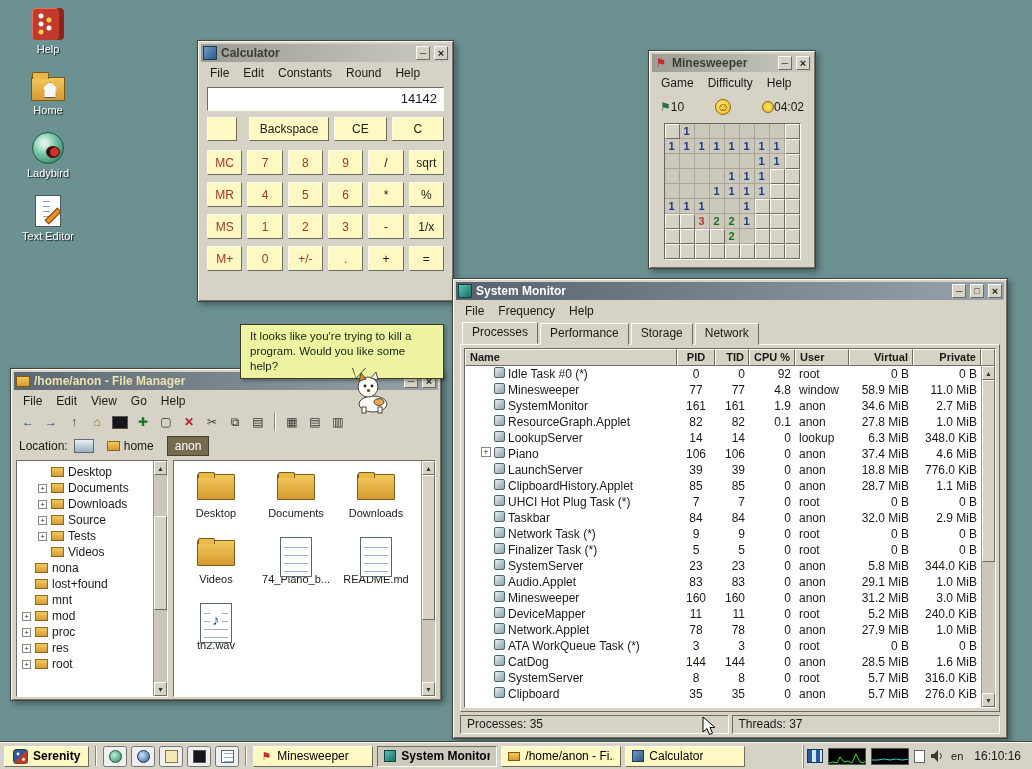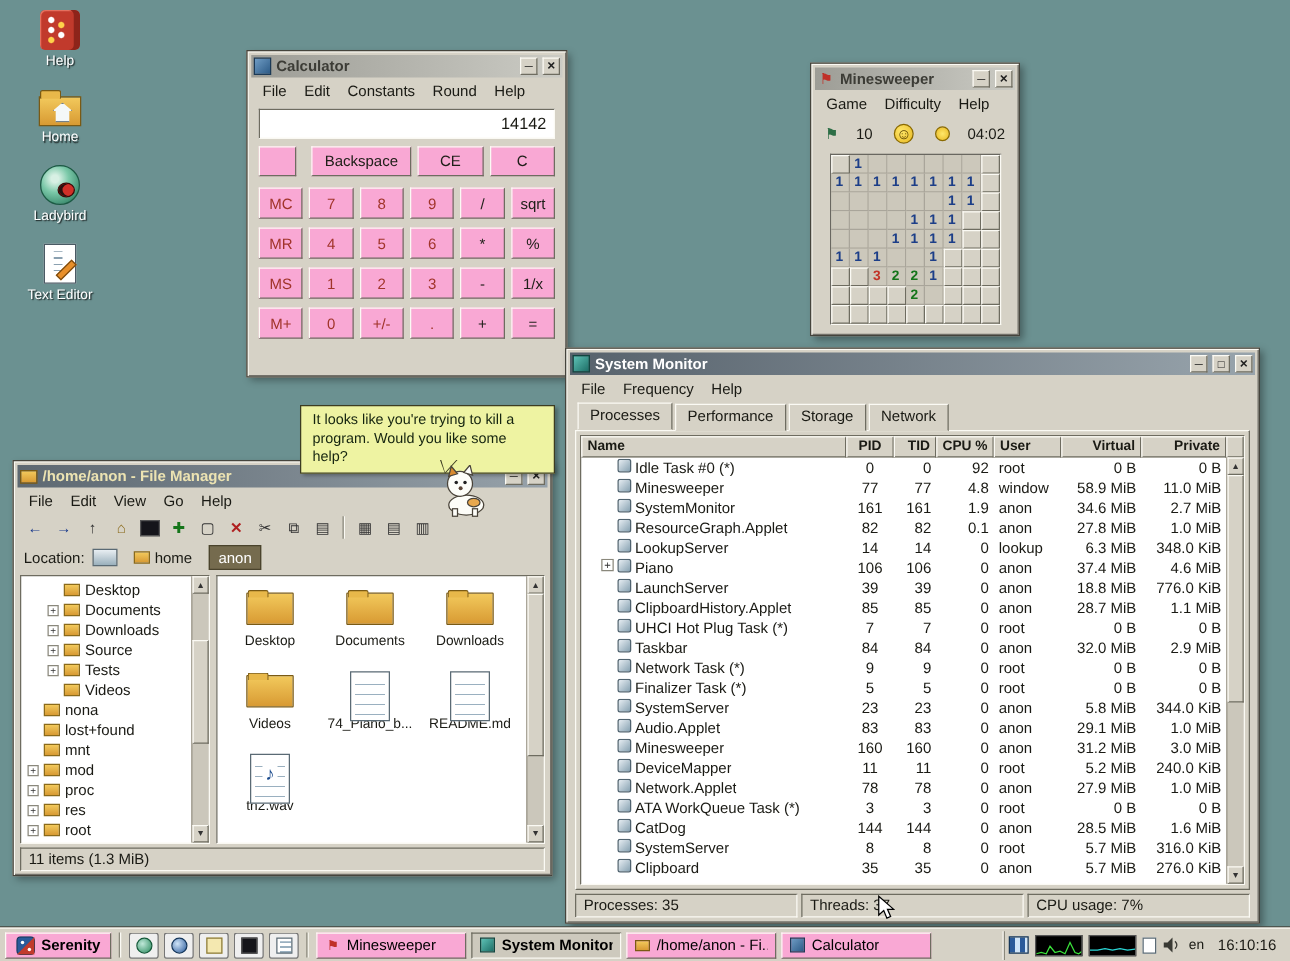--- a/index.html
+++ b/index.html
@@ -1,20 +1,20 @@
 <!DOCTYPE html>
 <html><head>
 <meta charset="utf-8">
 <style>
   *{margin:0;padding:0;box-sizing:border-box;font-family:"Liberation Sans",sans-serif;}
   html,body{width:1032px;height:769px;overflow:hidden;}
   body{position:relative;background:#6b9191;font-size:12px;color:#1a1a14;}
 
   
-  .raised{background:#f9a8d4;border:1px solid;border-color:#fbfaf4 #6e6c60 #6e6c60 #fbfaf4;}
+  .raised{background:#fef9c3;border:1px solid;border-color:#fbfaf4 #6e6c60 #6e6c60 #fbfaf4;}
   .sunken{background:#fff;border:1px solid;border-color:#6e6c60 #fbfaf4 #fbfaf4 #6e6c60;}
   .seg{background:#d6d2c6;border:1px solid;border-color:#6e6c60 #fbfaf4 #fbfaf4 #6e6c60;padding:1px 6px;font-size:12px;height:19px;line-height:15px;white-space:nowrap;overflow:hidden;}
 
   
   .win{position:absolute;background:#d6d2c6;border:1px solid #45443c;
        box-shadow:inset 1px 1px 0 #fbfaf4,inset -1px -1px 0 #73716a,3px 3px 6px rgba(0,0,0,.35);
        padding:3px;display:flex;flex-direction:column;}
   .titlebar{height:18px;display:flex;align-items:center;gap:4px;padding:0 2px;flex:none;margin-bottom:1px;}
   .titlebar .title{flex:1;font-weight:bold;font-size:12px;white-space:nowrap;overflow:hidden;}
   .tb-active{background:linear-gradient(90deg,#57626c,#98a4ac);color:#fff;}
@@ -39,21 +39,21 @@
   .calc-tbtn{height:24px;flex:1;font-size:12px;color:#20201a;}
   .calc-tbtn:first-child{flex:1.55;}
   .calc-grid{margin:9px 6px 0;display:grid;grid-template-columns:repeat(6,1fr);gap:7px 5px;}
   .calc-key{height:25px;font-size:12px;}
   .calc-key.c-r{color:#a1342a;}
   .calc-key.c-k{color:#20201a;}
 
   
   #mine{left:648px;top:50px;width:168px;height:219px;z-index:10;}
   .mine-status{display:flex;align-items:center;justify-content:space-between;padding:4px 8px 5px;}
-  .mine-flags,.mine-time{display:flex;align-items:center;gap:14px;font-size:12px;}
+  .mine-flags,.mine-time{display:flex;align-items:center;gap:0;font-size:12px;}
   .flag-icon::before{content:"⚑";color:#2d6e46;font-size:12px;}
   .clock-icon{width:12px;height:12px;border-radius:50%;background:radial-gradient(#ffe76a,#e8b820);border:1px solid #8a6a00;}
   .smiley{width:24px;height:22px;display:grid;place-items:center;}
   .smiley-face{width:16px;height:16px;border-radius:50%;background:radial-gradient(circle at 5px 5px,#ffe76a,#e8b820);border:1px solid #8a6a00;color:#5a4200;font-size:12px;line-height:14px;text-align:center;}
   .mine-grid{width:137px;margin:0 auto;display:grid;grid-template-columns:repeat(9,15px);grid-auto-rows:15px;border:1px solid;border-color:#696760 #fbfaf4 #fbfaf4 #696760;background:#ccc8bb;}
   .cell{width:15px;height:15px;display:grid;place-items:center;font-size:11px;font-weight:bold;background:#ccc8bb;border-right:1px solid #a9a59a;border-bottom:1px solid #a9a59a;color:#333;}
   .cell.c-u{background:#d6d2c6;border:1px solid;border-color:#fbfaf4 #6e6c60 #6e6c60 #fbfaf4;color:transparent;}
   .cell.c-1{color:#1c3e88;} .cell.c-2{color:#15751a;} .cell.c-3{color:#c23428;}
 
   
@@ -680,21 +680,20 @@
               <span class="sb-thumb" style="height:58%"></span>
             </span>
           <span class="sb-btn g-down"></span>
         </div>
       </div>
     </div>
   </div>
   <div class="statusbar">
     <span class="seg">Processes: 35</span>
     <span class="seg">Threads: 37</span>
-    <span class="seg">CPU usage: 7%</span>
   </div>
 </div>
 
 <div class="win" id="fm">
   <div class="titlebar tb-gold">
     <span class="wicon">
         <span class="wi-fm"></span>
       </span>
     <span class="title">/home/anon - File Manager</span>
     <span class="tb-btn g-min"></span>
@@ -850,21 +849,20 @@
         </div>
       <div class="sb">
         <span class="sb-btn g-up"></span>
         <span class="sb-track">
             <span class="sb-thumb" style="height:70%"></span>
           </span>
         <span class="sb-btn g-down"></span>
       </div>
     </div>
   </div>
-  <div class="fm-status seg">11 items (1.3 MiB)</div>
 </div>
 
 <div class="bubble">
   <span>It looks like you're trying to kill a program. Would you like some help?</span>
 </div>
 <div class="catdog">
   <svg width="44" height="42" viewBox="0 0 44 42">
     <ellipse cx="25" cy="32" rx="14" ry="8" fill="#fdfdf8" stroke="#4a443a"></ellipse>
     <rect x="14" y="35" width="4" height="6" fill="#fdfdf8" stroke="#4a443a"></rect>
     <rect x="30" y="35" width="4" height="6" fill="#fdfdf8" stroke="#4a443a"></rect>

